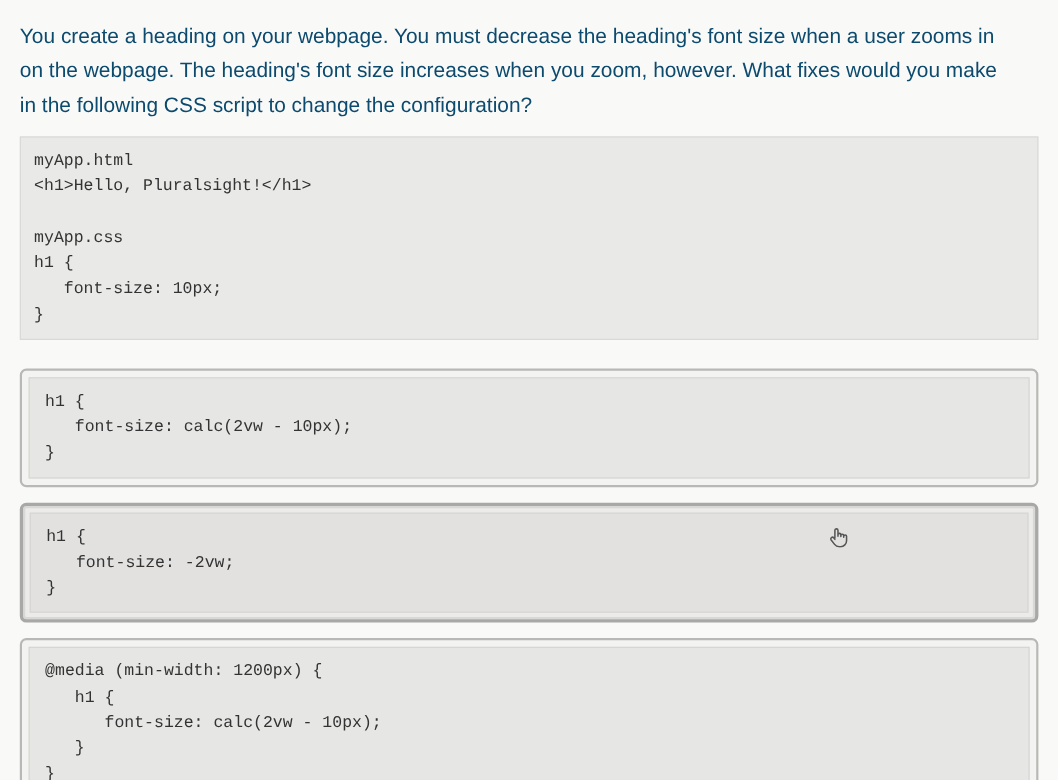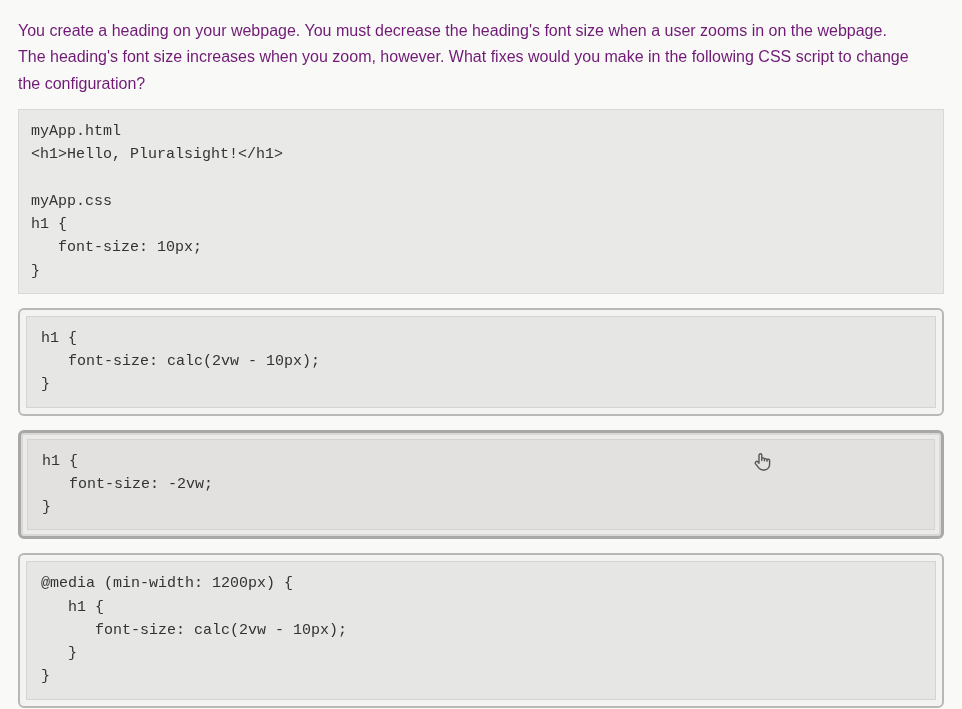--- a/index.html
+++ b/index.html
@@ -6,36 +6,36 @@
     body {
       font-family: Arial, Helvetica, sans-serif;
       background: #f9f9f8;
       padding: 18px 18px 0 18px;
       width: 962px;
       height: 709px;
       overflow: hidden;
       color: #1a1a1a;
     }
     .question-text {
-      font-size: 16px;
+      font-size: 19px;
       line-height: 1.65;
-      color: #701a75;
+      color: #0c4a6e;
       margin-bottom: 12px;
       padding-right: 30px;
     }
     .code-block {
       background: #e9e9e7;
       border: 1px solid #d8d8d6;
       padding: 10px 12px 10px 12px;
       font-family: "Menlo", "Consolas", "Courier New", monospace;
       font-size: 15px;
       line-height: 1.55;
       color: #333;
       white-space: pre;
-      margin-bottom: 14px;
+      margin-bottom: 26px;
     }
     .option {
       border: 2px solid #b8b8b6;
       border-radius: 6px;
       padding: 6px;
       margin-bottom: 14px;
       background: #f3f3f1;
       position: relative;
       cursor: pointer;
     }

